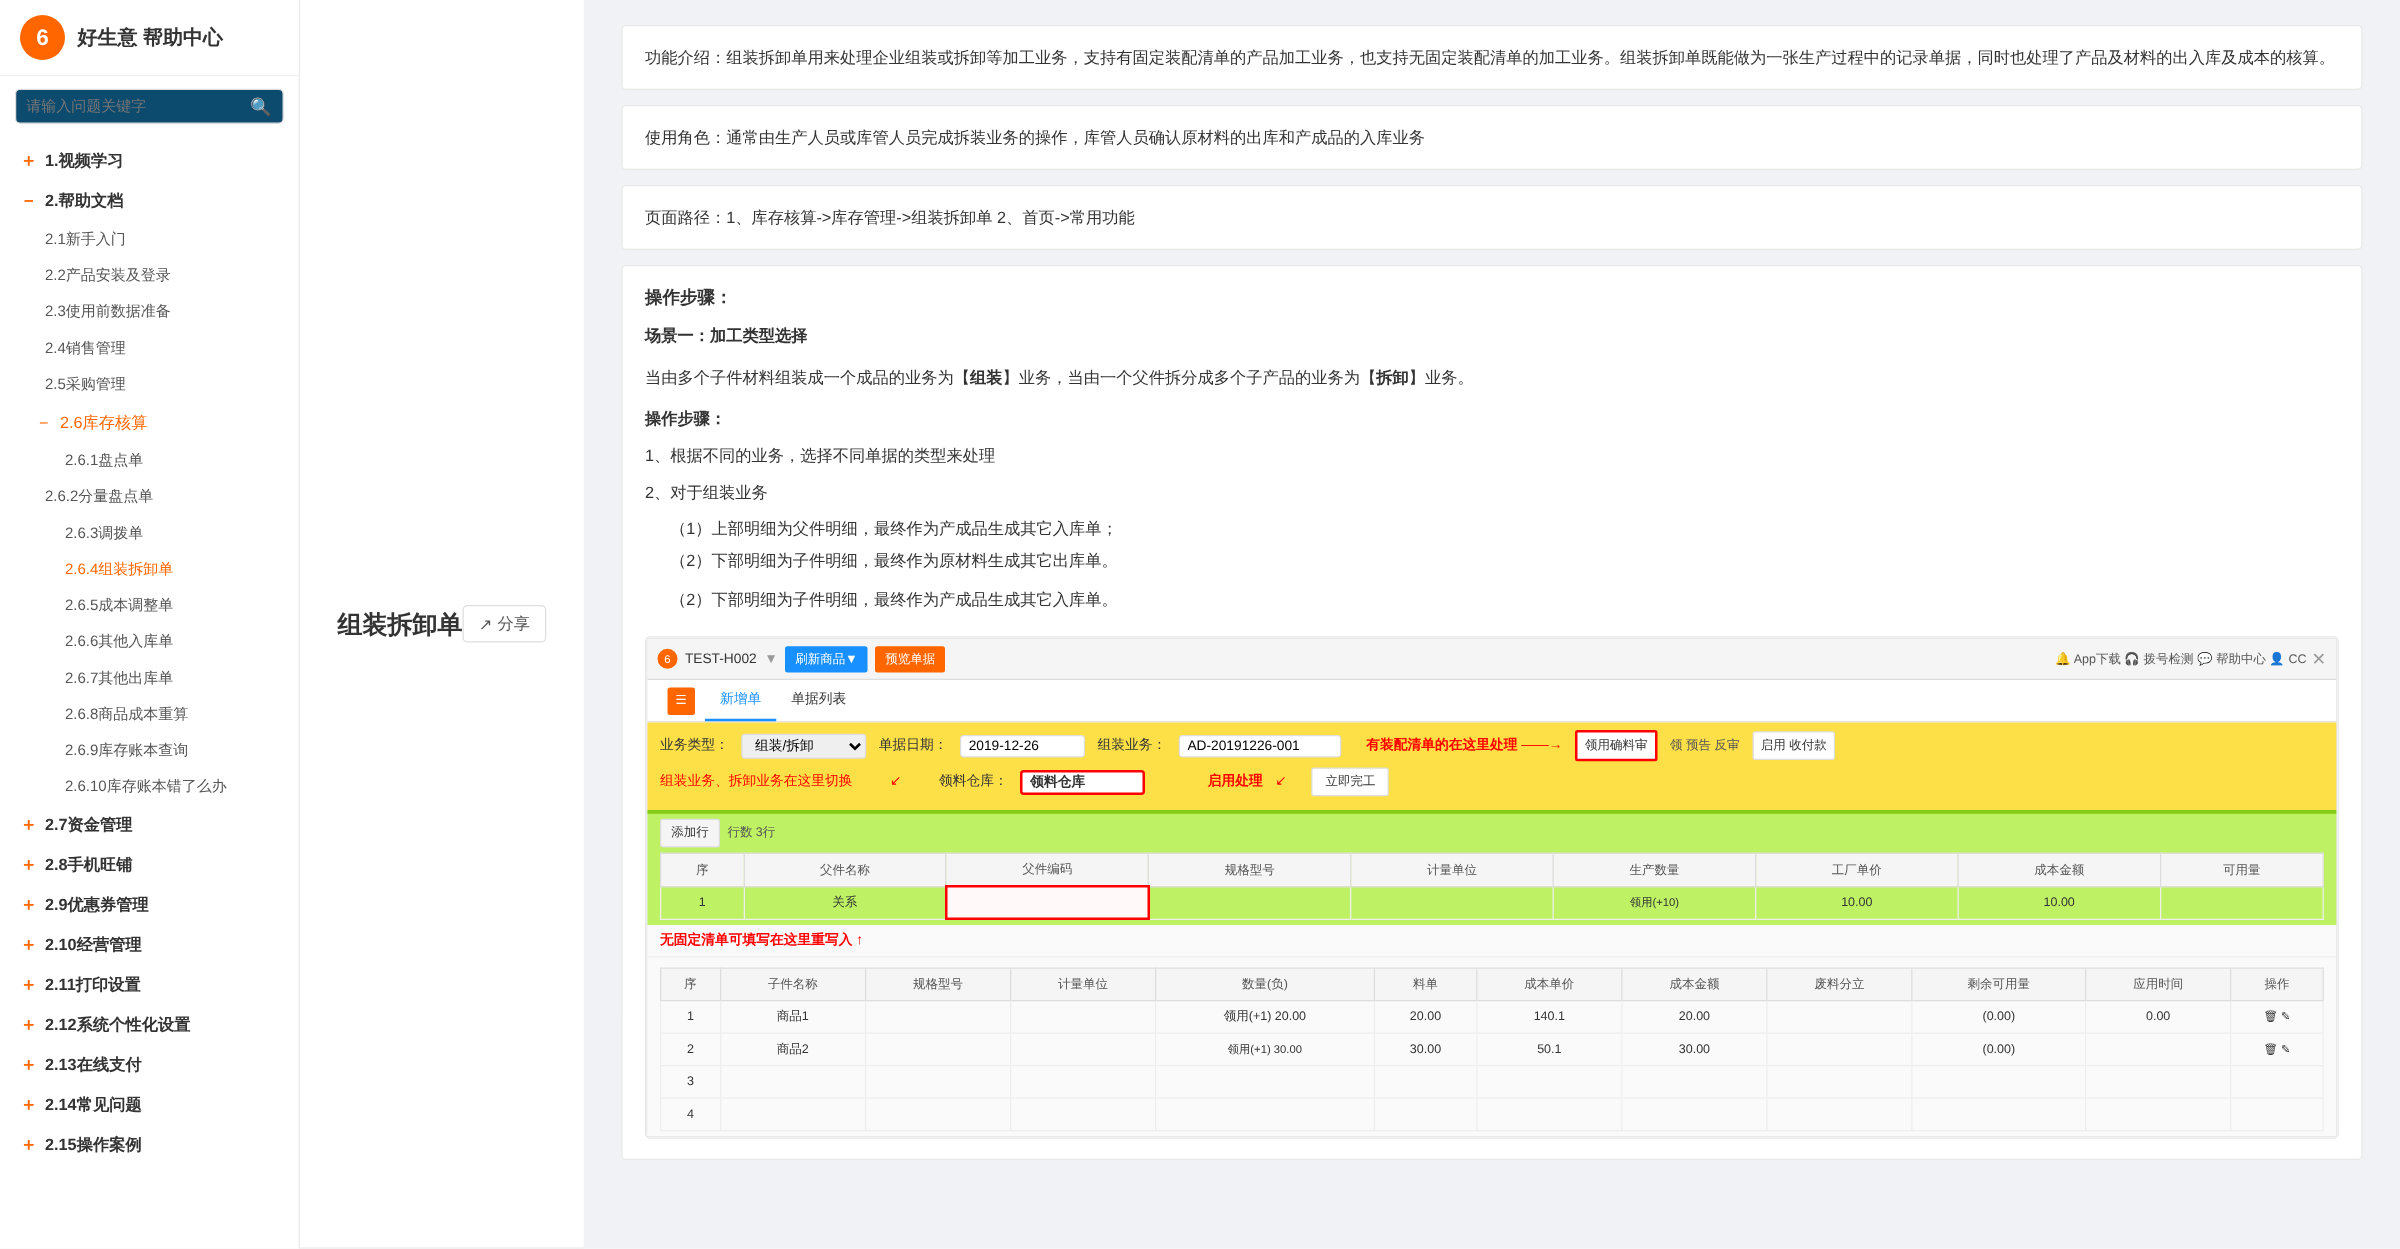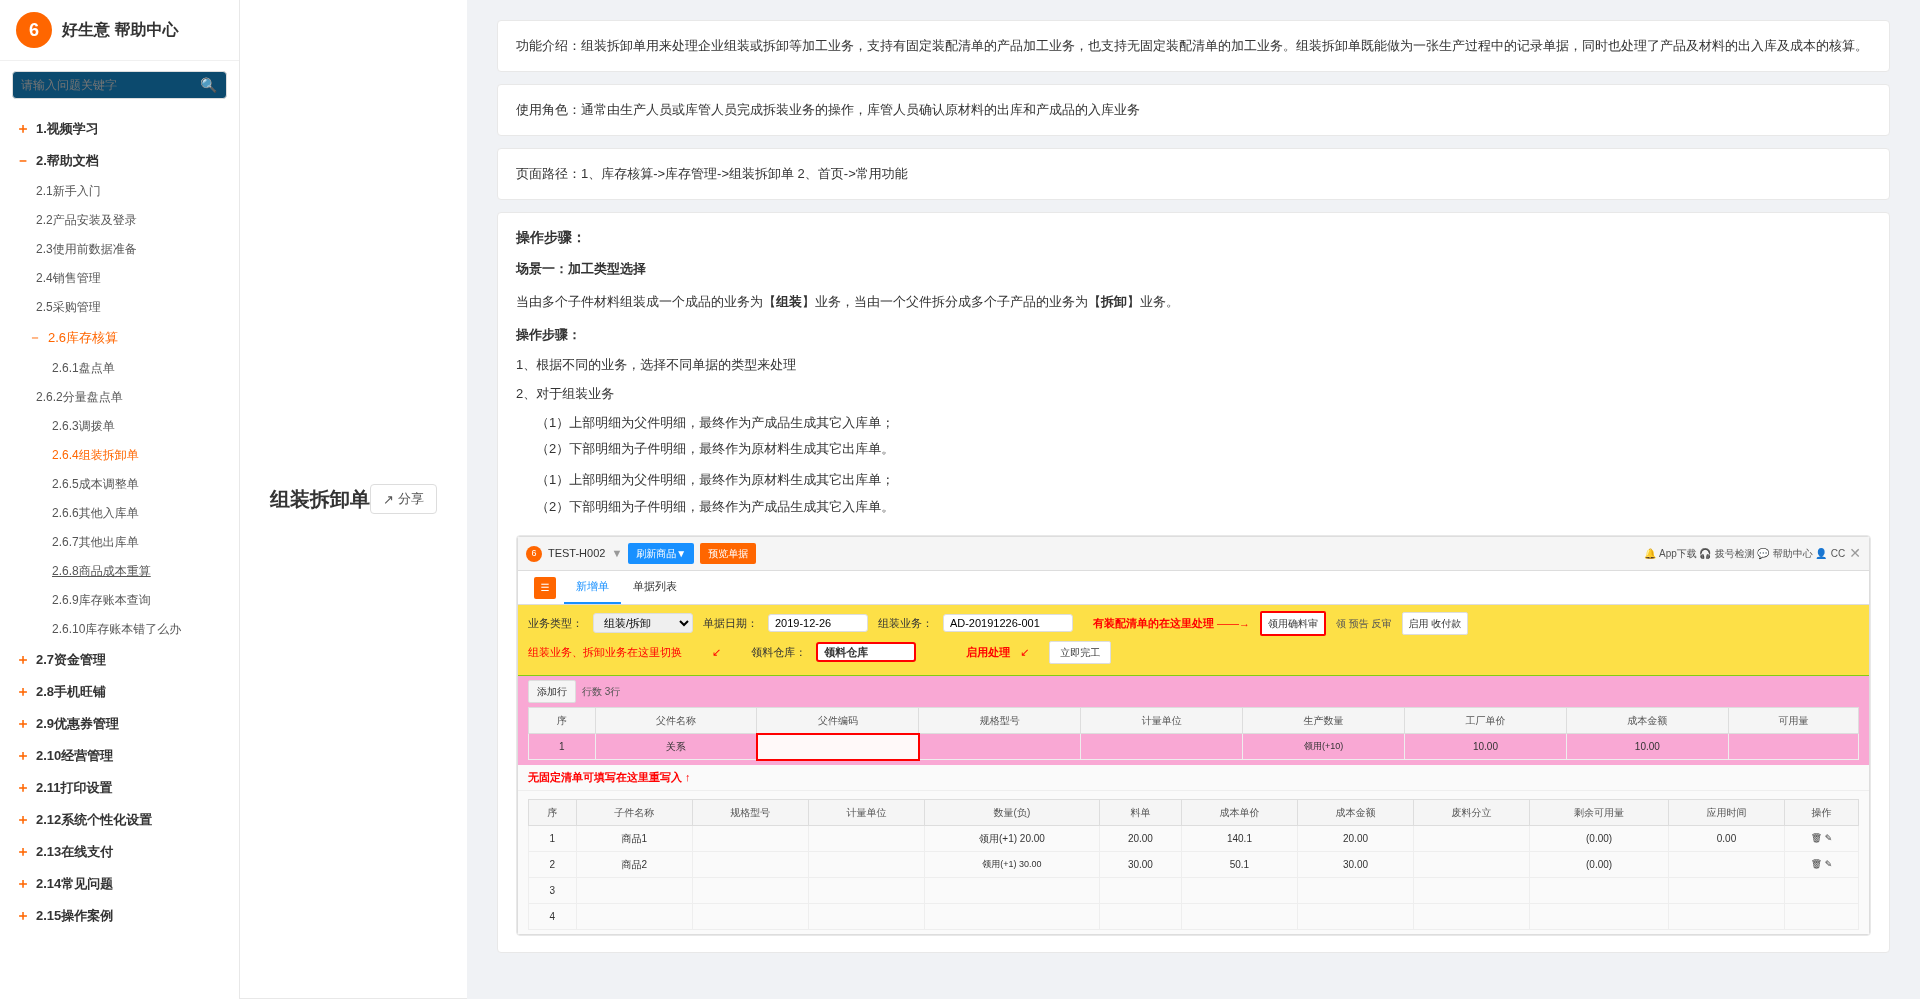--- a/index.html
+++ b/index.html
@@ -265,21 +265,21 @@
       <span class="minus-icon">－</span>
       <span>2.6库存核算</span>
     </div>
     <div class="nav-sub-item" style="padding-left:52px;"><span>2.6.1盘点单</span></div>
     <div class="nav-sub-item" style=""><span>2.6.2分量盘点单</span></div>
     <div class="nav-sub-item" style="padding-left:52px;"><span>2.6.3调拨单</span></div>
     <div class="nav-sub-item active" style="padding-left:52px;color:#f60;"><span>2.6.4组装拆卸单</span></div>
     <div class="nav-sub-item" style="padding-left:52px;"><span>2.6.5成本调整单</span></div>
     <div class="nav-sub-item" style="padding-left:52px;"><span>2.6.6其他入库单</span></div>
     <div class="nav-sub-item" style="padding-left:52px;"><span>2.6.7其他出库单</span></div>
-    <div class="nav-sub-item" style="padding-left:52px;text-decoration:underline;"><span>2.6.8商品成本重算</span></div>
+    <div class="nav-sub-item" style="padding-left:52px;"><span>2.6.8商品成本重算</span></div>
     <div class="nav-sub-item" style="padding-left:52px;"><span>2.6.9库存账本查询</span></div>
     <div class="nav-sub-item" style="padding-left:52px;"><span>2.6.10库存账本错了么办</span></div>
     <div class="nav-item section">
       <span class="plus-icon">＋</span>
       <span>2.7资金管理</span>
     </div>
     <div class="nav-item section">
       <span class="plus-icon">＋</span>
       <span>2.8手机旺铺</span>
     </div>
@@ -342,21 +342,20 @@
       <div class="step-content">
         <p style="font-weight:bold;margin-bottom:8px;">场景一：加工类型选择</p>
         <p style="margin-bottom:8px;">
           当由多个子件材料组装成一个成品的业务为【<span style="font-weight:bold;">组装</span>】业务，当由一个父件拆分成多个子产品的业务为【<span style="font-weight:bold;">拆卸</span>】业务。
         </p>
         <p style="font-weight:bold;margin-bottom:6px;">操作步骤：</p>
         <p style="margin-bottom:4px;">1、根据不同的业务，选择不同单据的类型来处理</p>
         <p style="margin-bottom:4px;">2、对于组装业务</p>
         <p style="padding-left:20px;margin-bottom:2px;">（1）上部明细为父件明细，最终作为产成品生成其它入库单；</p>
         <p style="padding-left:20px;margin-bottom:6px;">（2）下部明细为子件明细，最终作为原材料生成其它出库单。</p>
-        <p style="padding-left:20px;margin-bottom:2px;">（1）上部明细为父件明细，最终作为原材料生成其它出库单；</p>
         <p style="padding-left:20px;margin-bottom:8px;">（2）下部明细为子件明细，最终作为产成品生成其它入库单。</p>
 
         <div class="screenshot-container">
           <div class="mock-wrapper" style="position:relative;">
             <div class="mock-app">
 
               <div class="mock-titlebar">
                 <div style="display:flex;align-items:center;gap:6px;">
                   <div style="width:16px;height:16px;background:#f60;border-radius:50%;display:flex;align-items:center;justify-content:center;color:#fff;font-size:9px;">6</div>
                   <span>TEST-H002</span>
@@ -410,21 +409,21 @@
                   <span style="color:red;font-size:11px;font-weight:normal;margin-right:20px;">组装业务、拆卸业务在这里切换</span>
                   <span style="color:red;font-size:11px;">↙</span>
                   <span style="margin-left:20px;">领料仓库：</span>
                   <input class="mock-input highlight" value="领料仓库" style="">
                   <span style="margin-left:40px;color:red;font-size:11px;font-weight:bold;">启用处理</span>
                   <span style="color:red;font-size:11px;"> ↙</span>
                   <div style="margin-left:10px;border:1px solid #ddd;border-radius:2px;padding:1px 10px;font-size:10px;background:#fff;cursor:pointer;">立即完工</div>
                 </div>
               </div>
 
-              <div style="padding:4px 10px;background:#f9a8d4;border-top:1px solid #84cc16;">
+              <div style="padding:4px 10px;background:#bef264;border-top:3px solid #84cc16;">
                 <div style="display:flex;align-items:center;gap:6px;margin-bottom:4px;">
                   <span style="background:#f5f5f5;border:1px solid #ddd;padding:1px 8px;font-size:10px;border-radius:2px;cursor:pointer;">添加行</span>
                   <span style="font-size:10px;color:#555;">行数 3行</span>
                 </div>
                 <table class="mock-table">
                   <thead>
                     <tr>
                       <th>序</th>
                       <th>父件名称</th>
                       <th>父件编码</th>

